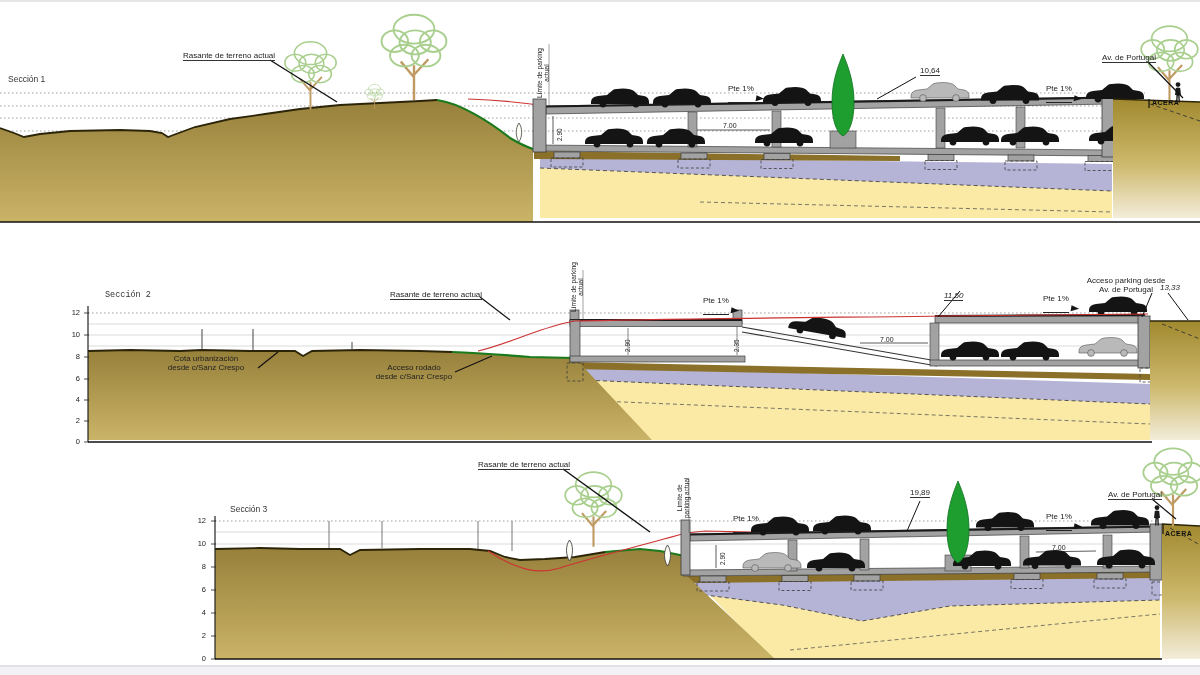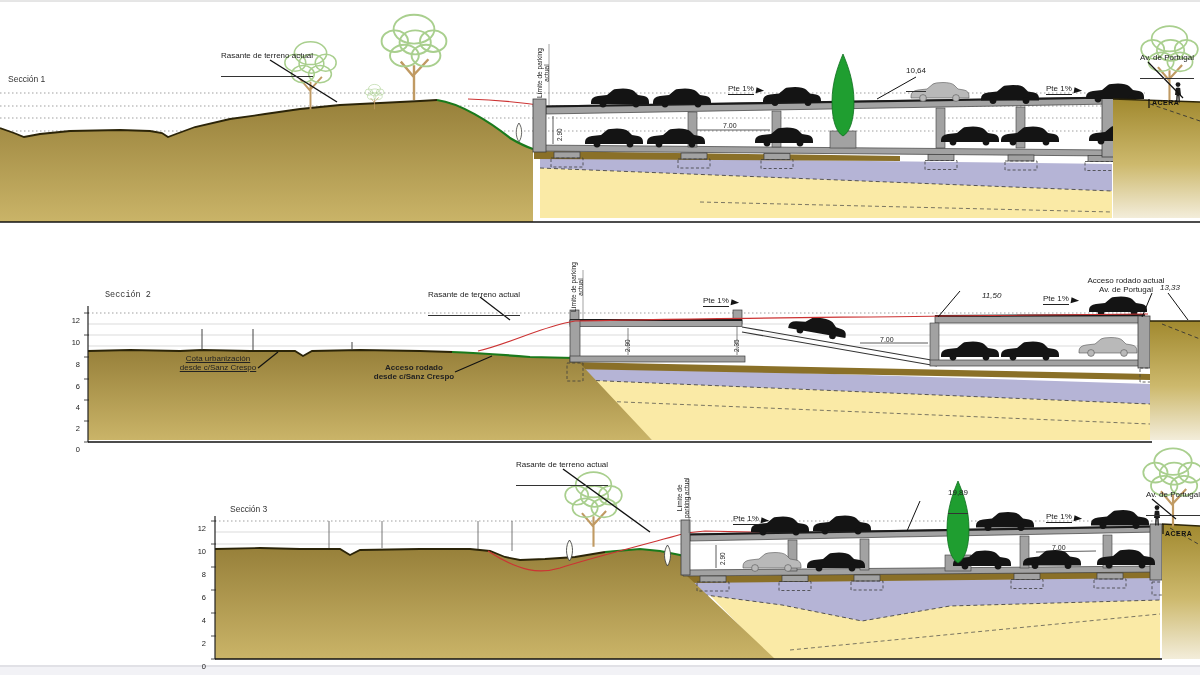--- a/index.html
+++ b/index.html
@@ -1,31 +1,31 @@
 <!DOCTYPE html>
 <html><head>
 <meta charset="utf-8">
 <style>
   html,body{margin:0;padding:0;background:#fff;}
   .stage{position:relative;width:1200px;height:675px;background:#fff;overflow:hidden;
          font-family:"Liberation Sans",sans-serif;color:#222;}
   .stage svg{position:absolute;left:0;top:0;}
   .lbl{position:absolute;font-size:8px;line-height:9px;color:#222;white-space:nowrap;}
   .lbl.small{font-size:7px;}
-  .lbl.u{border-bottom:1px solid #333;padding-bottom:16px;margin-left:38px;}
+  .lbl.u{border-bottom:1px solid #333;padding-bottom:0px;}
   .lbl.center{text-align:center;}
   .vlabel{position:absolute;transform:rotate(-90deg);transform-origin:0 0;
           font-size:6.5px;line-height:7px;color:#222;white-space:nowrap;text-align:center;}
   .vlabel span{display:block;}
   .pte{display:flex;align-items:flex-end;gap:2px;}
-  .pte .txt{border-bottom:1px solid #222;padding-bottom:1px;}
+  .pte .txt{border-bottom:1px solid #222;padding-bottom:9px;}
   .slope-arrow{display:inline-block;width:0;height:0;border-left:8px solid #141414;
                border-top:2px solid transparent;border-bottom:4px solid transparent;
                transform:rotate(10deg);margin-bottom:1px;}
-  .axis-lbl{position:absolute;width:14px;text-align:right;font-size:7.5px;color:#222;margin-top:8px;}
+  .axis-lbl{position:absolute;width:14px;text-align:right;font-size:7.5px;color:#222;}
   .sec-title{position:absolute;font-size:8.5px;color:#333;}
   .acera{position:absolute;font-size:7px;letter-spacing:0.5px;color:#111;font-weight:bold;}
 </style>
 </head>
 <body>
 
 <div class="stage">
 
 <svg width="1200" height="675" viewBox="0 0 1200 675">
   <defs>
@@ -330,60 +330,60 @@
 <div class="sec-title" style="left:8px;top:74px;">Sección 1</div>
 <div class="lbl u" style="left:183px;top:51px;">Rasante de terreno actual</div>
 <div class="vlabel" style="left:536px;top:98px;">
   <span>Límite de parking</span>
   <span>actual</span>
 </div>
 <div class="lbl pte" style="left:728px;top:84px;">
   <span class="txt">Pte 1%</span>
   <span class="slope-arrow"></span>
 </div>
-<div class="lbl u" style="left:868px;top:66px;">10,64</div>
+<div class="lbl u" style="left:920px;top:66px;">10,64</div>
 <div class="lbl pte" style="left:1046px;top:84px;">
   <span class="txt">Pte 1%</span>
   <span class="slope-arrow"></span>
 </div>
 <div class="lbl u" style="left:1102px;top:53px;">Av. de Portugal</div>
 <div class="acera" style="left:1152px;top:99px;">ACERA</div>
 <div class="lbl small" style="left:723px;top:121px;">7.00</div>
 <div class="vlabel" style="left:556px;top:141px;">
   <span>2.90</span>
 </div>
 
 <div class="sec-title" style="left:105px;top:290px;font-family:Liberation Mono, monospace;">Sección 2</div>
 <div class="axis-lbl" style="left:66px;top:308px;">12</div>
 <div class="axis-lbl" style="left:66px;top:330px;">10</div>
 <div class="axis-lbl" style="left:66px;top:352px;">8</div>
 <div class="axis-lbl" style="left:66px;top:374px;">6</div>
 <div class="axis-lbl" style="left:66px;top:395px;">4</div>
 <div class="axis-lbl" style="left:66px;top:416px;">2</div>
 <div class="axis-lbl" style="left:66px;top:437px;">0</div>
 <div class="lbl u" style="left:390px;top:290px;">Rasante de terreno actual</div>
-<div class="lbl center" style="left:168px;top:354px;width:100px;text-decoration:underline;">
+<div class="lbl center" style="left:156px;top:354px;width:100px;">
   <span>Cota urbanización</span><br>
   <span class="u">desde c/Sanz Crespo</span>
 </div>
-<div class="lbl center" style="left:368px;top:363px;width:92px;font-weight:bold;">
+<div class="lbl center" style="left:368px;top:363px;width:92px;">
   <span>Acceso rodado</span><br>
   <span class="u">desde c/Sanz Crespo</span>
 </div>
 <div class="vlabel" style="left:570px;top:312px;">
   <span>Límite de parking</span>
   <span>actual</span>
 </div>
 <div class="lbl pte" style="left:703px;top:296px;">
   <span class="txt">Pte 1%</span>
   <span class="slope-arrow"></span>
 </div>
 <div class="lbl u" style="left:944px;top:291px;font-style:italic;">11,50</div>
 <div class="lbl center" style="left:1084px;top:276px;width:84px;">
-  <span class="u">Acceso rodado actual</span><br>
+  <span class="u">Acceso parking desde</span><br>
   <span>Av. de Portugal</span>
 </div>
 <div class="lbl" style="left:1160px;top:283px;font-style:italic;">13,33</div>
 <div class="lbl pte" style="left:1043px;top:294px;">
   <span class="txt">Pte 1%</span>
   <span class="slope-arrow"></span>
 </div>
 <div class="lbl small" style="left:880px;top:335px;">7.00</div>
 <div class="vlabel" style="left:624px;top:352px;">
   <span>2.90</span>

